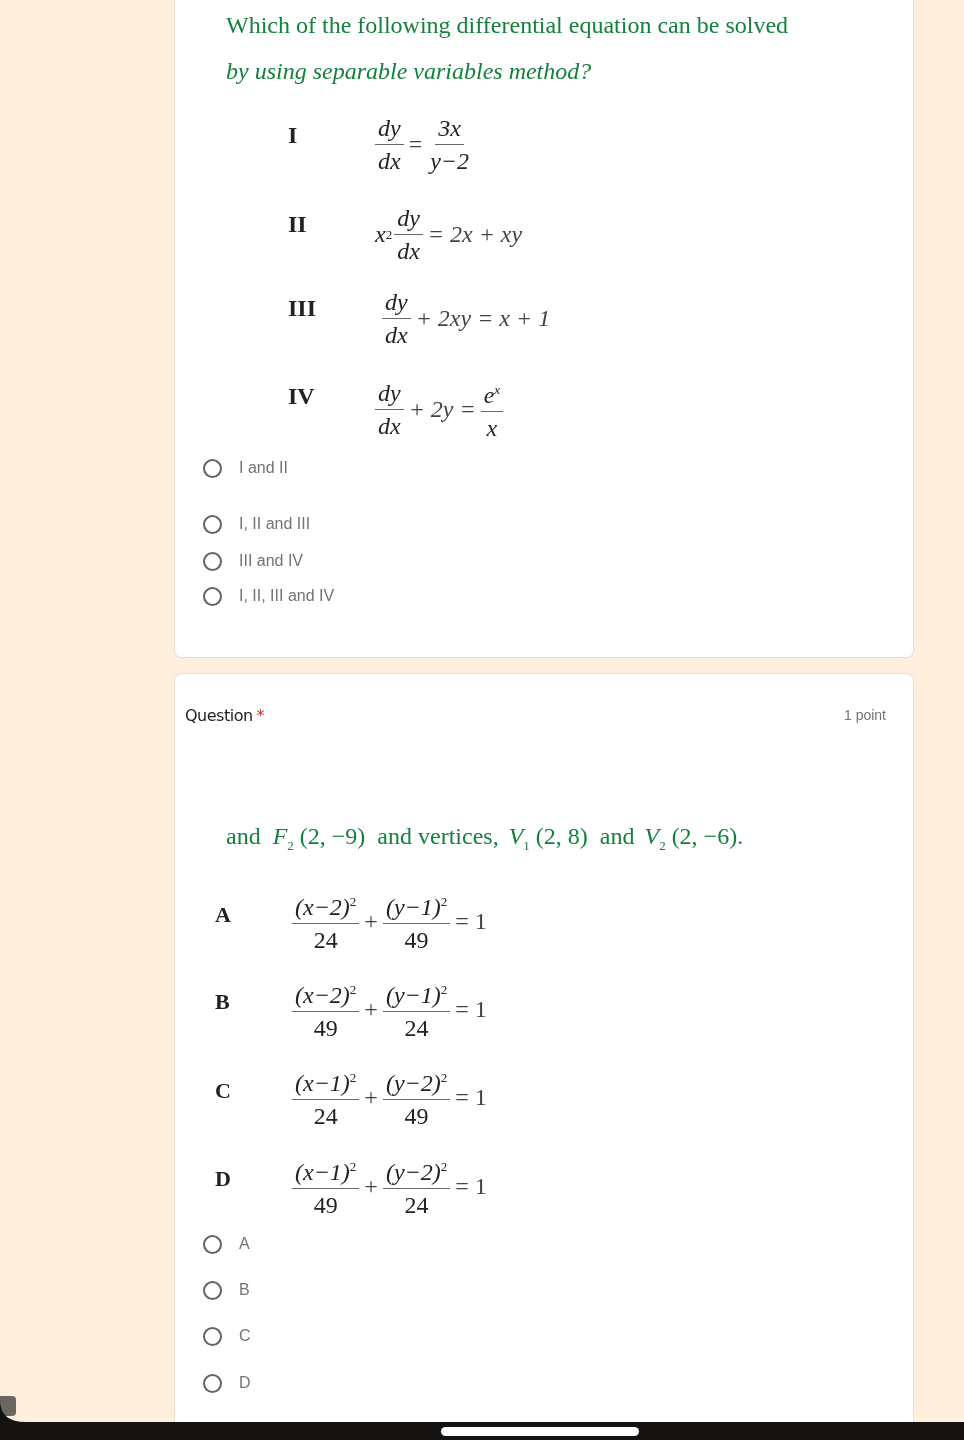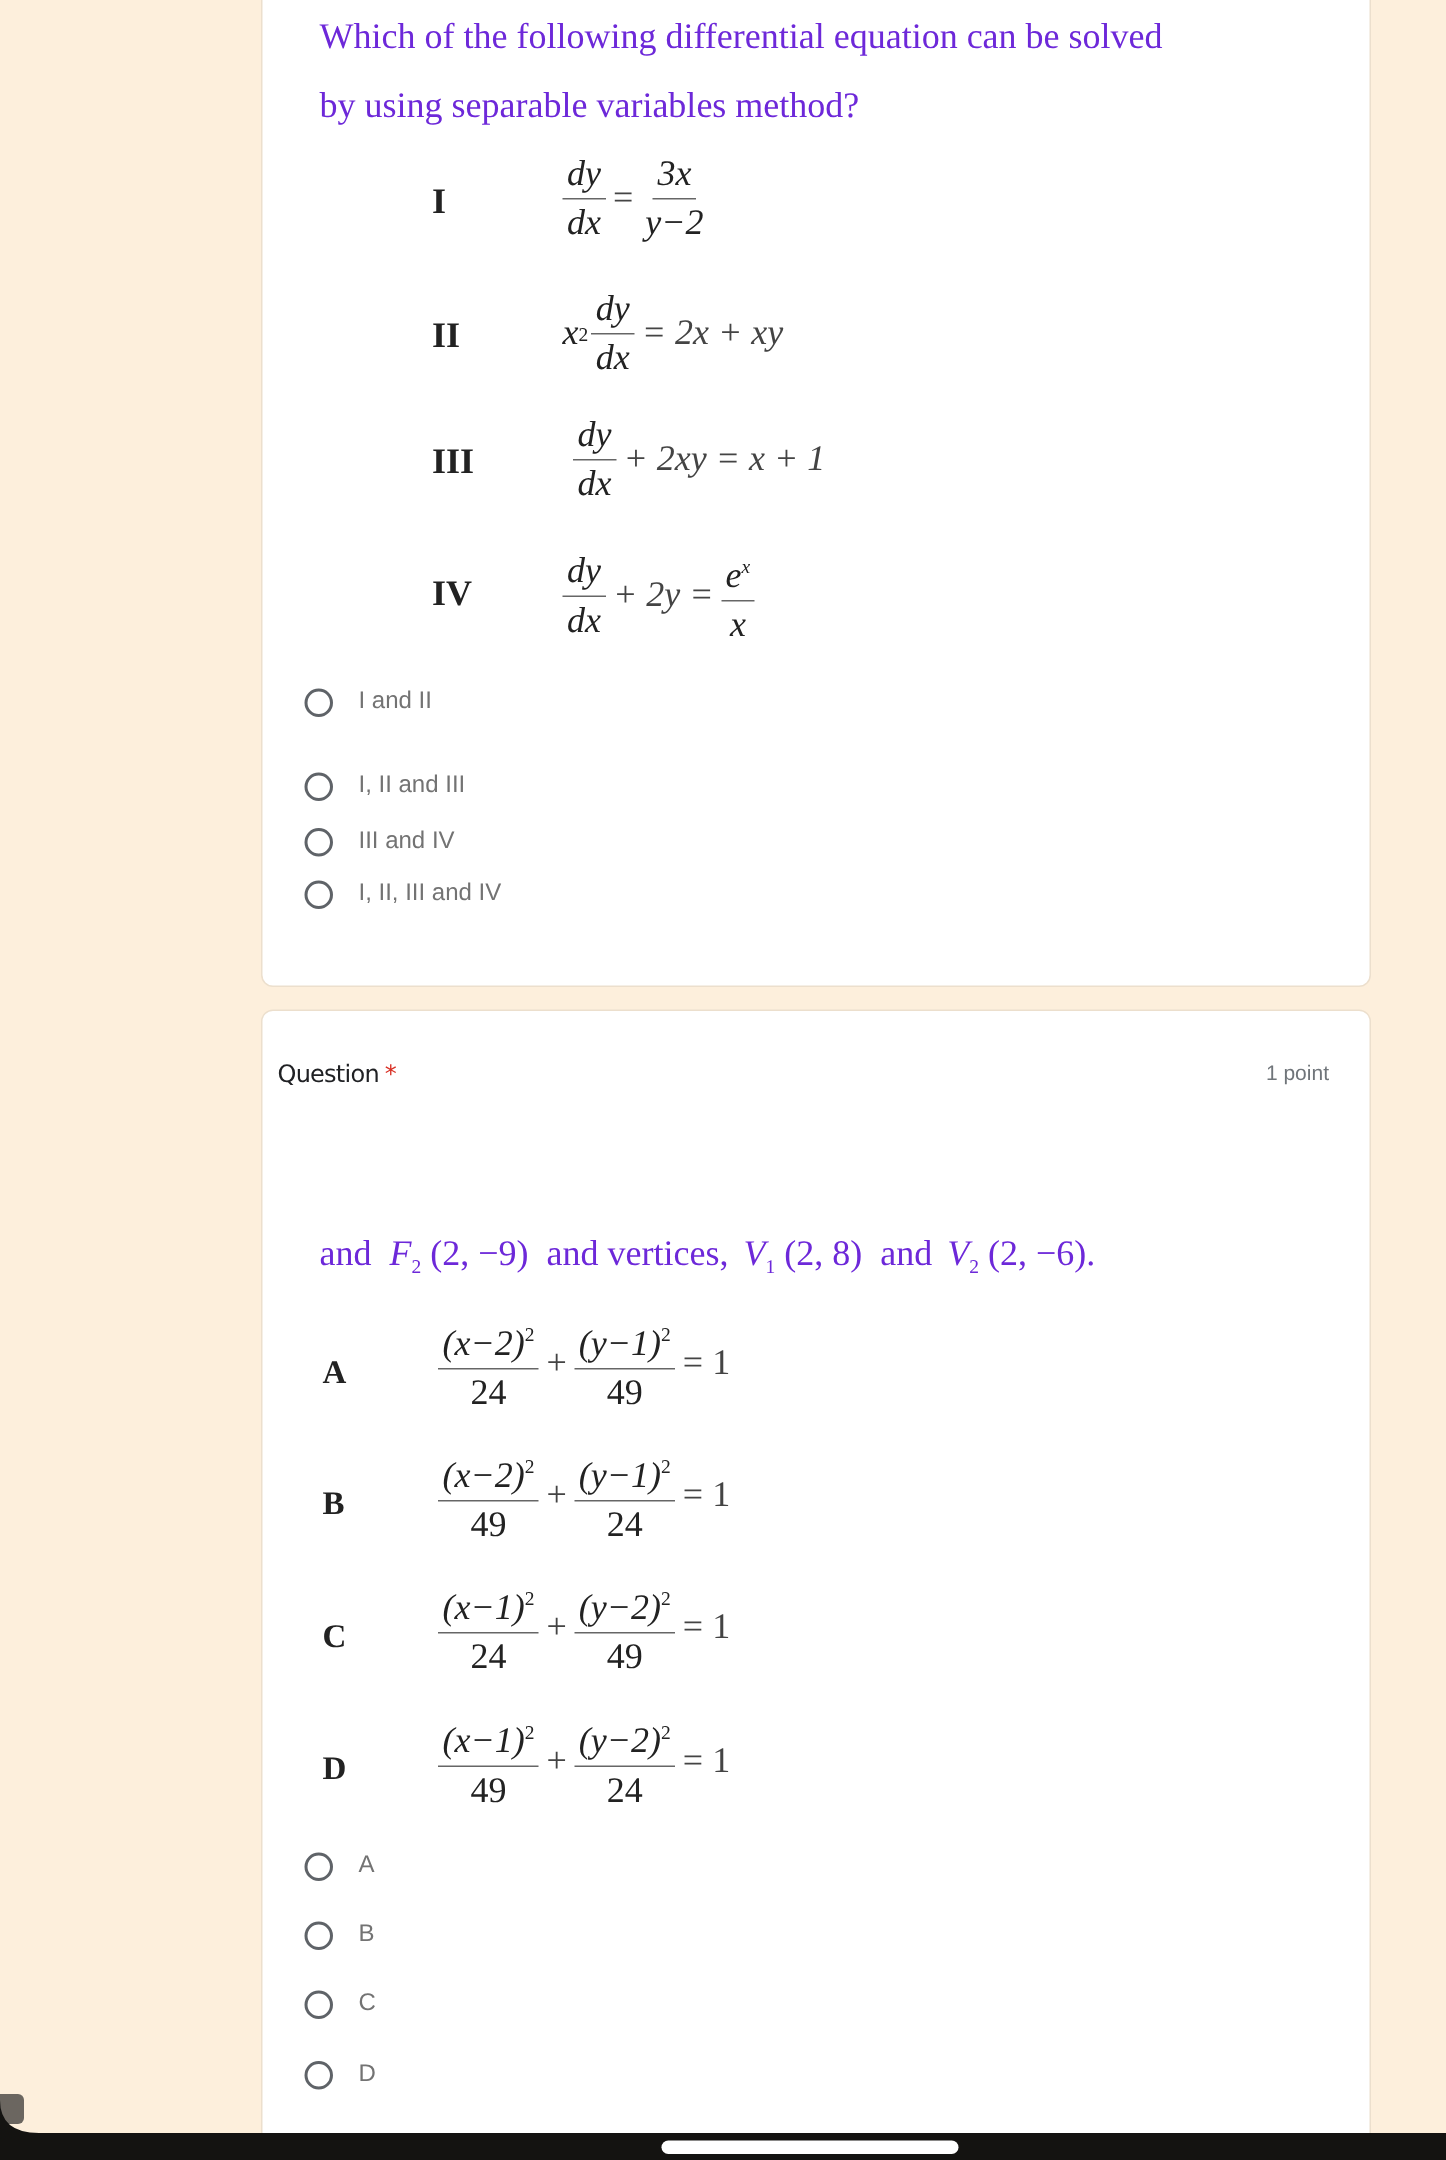--- a/index.html
+++ b/index.html
@@ -12,32 +12,32 @@
   .card {
     position:absolute; left:174px; width:740px;
     background:#ffffff;
     border:1px solid #ecdfcd;
     border-radius:8px;
     box-sizing:border-box;
   }
   .card1 { top:-12px; height:670px; }
   .card2 { top:673px; height:800px; }
   .qtext {
-    position:absolute; left:38px; font-size:24px; color:#6d28d9;
+    position:absolute; left:51px; font-size:24px; color:#15803d;
     font-family:"Liberation Serif", serif; white-space:nowrap;
   }
   .roman {
     position:absolute; left:113px; font-family:"Liberation Serif", serif;
     font-weight:bold; font-size:24px; color:#222;
   }
   .eq {
     position:absolute; font-family:"Liberation Serif", serif; font-size:24px;
     color:#222; display:flex; align-items:center; white-space:nowrap;
   }
-  .frac { display:inline-flex; flex-direction:column; align-items:center; margin:0 2px; }
+  .frac { display:inline-flex; flex-direction:column; align-items:center; margin:12px 2px; }
   .frac .num { padding:0 3px 2px 3px; border-bottom:1.5px solid #666; line-height:28px; }
   .frac .den { padding:2px 3px 0 3px; line-height:28px; }
   .it { font-style:italic; }
   .op { margin:0 3px; color:#444; }
   sup { font-size:13px; }
   sub { font-size:13px; }
   .opt {
     position:absolute; left:28px; display:flex; align-items:center; height:30px;
   }
   .radio {
@@ -70,21 +70,21 @@
     position:absolute; left:0; top:1400px; width:28px; height:24px;
     background:#141311; border-radius:0 0 0 0;
     clip-path: path("M0 0 Q0 22 26 22 L0 22 Z");
   }
 </style>
 </head>
 <body>
 
 <div class="card card1">
   <div class="qtext" style="top:23px;">Which of the following differential equation can be solved</div>
-  <div class="qtext" style="top:69px;">by using separable variables method?</div>
+  <div class="qtext" style="top:69px;font-style:italic;">by using separable variables method?</div>
 
   <div class="roman" style="top:133px;">I</div>
   <div class="eq" style="left:198px; top:113px;">
     <span class="frac">
         <span class="num it">dy</span>
         <span class="den it">dx</span>
       </span>
     <span class="op">=</span>
     <span class="frac">
         <span class="num it">3x</span>

